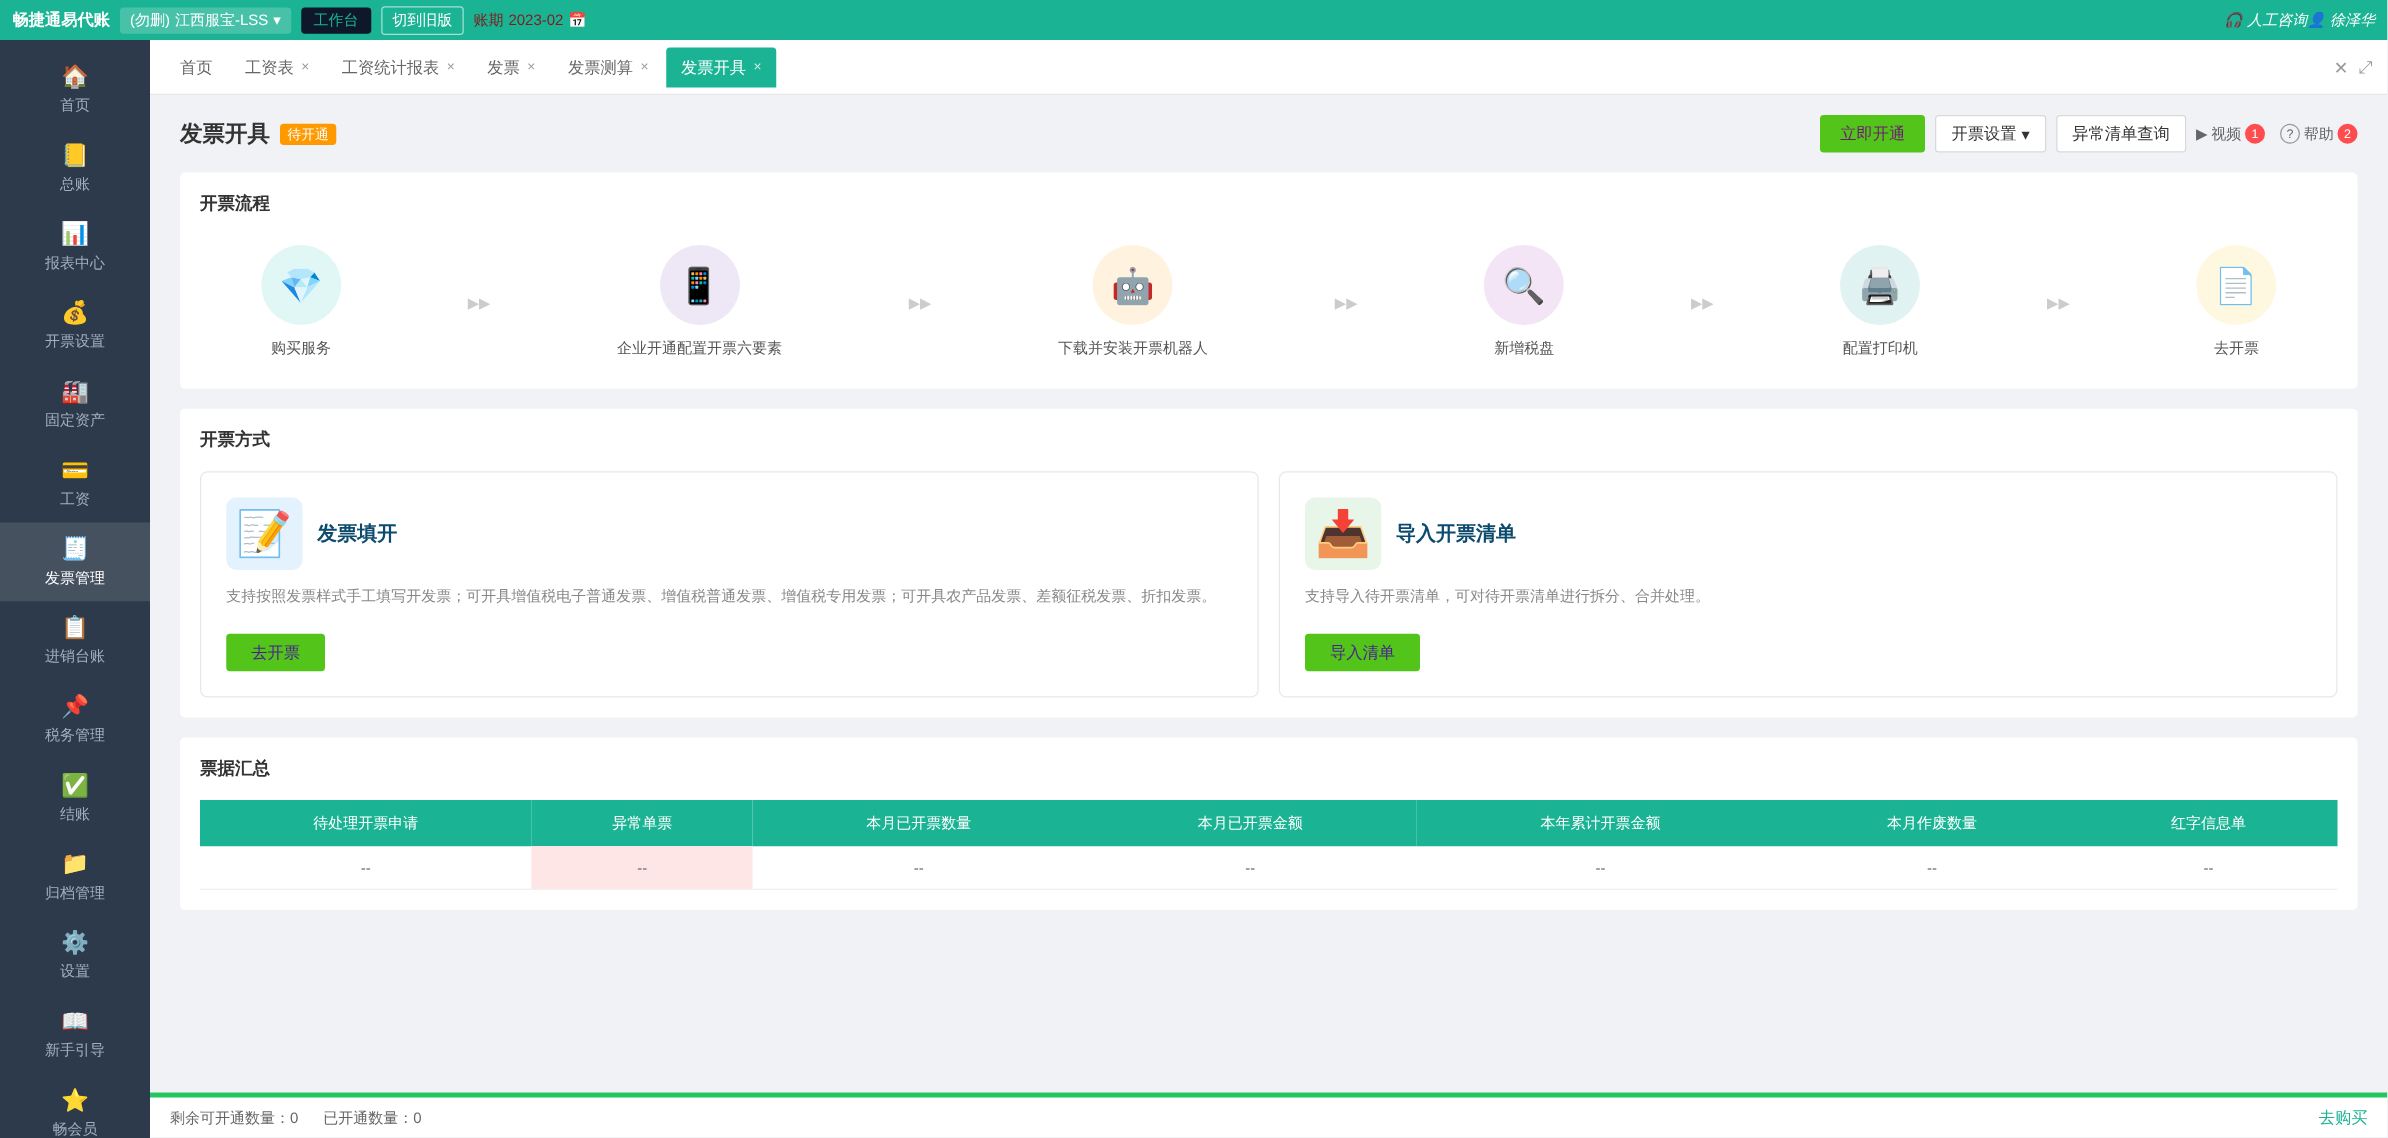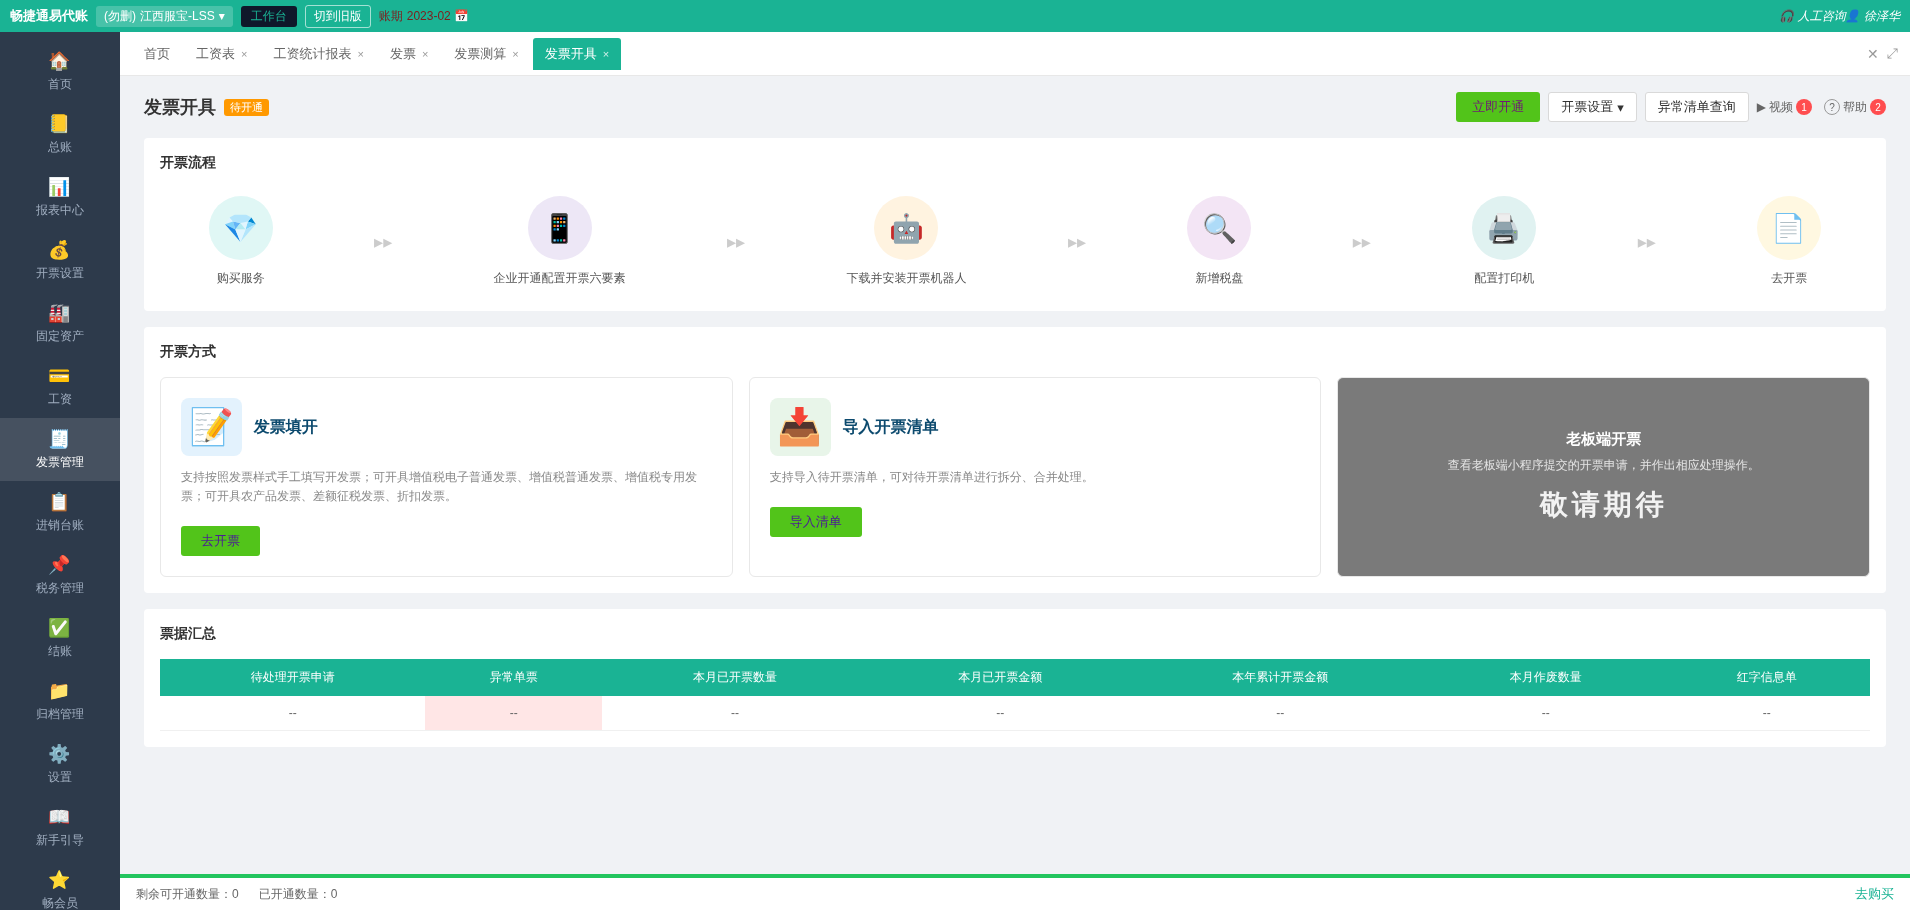--- a/index.html
+++ b/index.html
@@ -489,27 +489,20 @@
 
           <div class="method-card">
             <div class="method-card-header">
               <span class="method-card-icon" style="background:#e8f5e9; border-radius:8px; padding:8px; display:inline-block;">📥</span>
               <span class="method-card-title">导入开票清单</span>
             </div>
             <p class="method-card-desc">支持导入待开票清单，可对待开票清单进行拆分、合并处理。</p>
             <button class="method-card-btn">导入清单</button>
           </div>
 
-          <div class="old-client-card">
-            <div style="position:absolute; top:0; left:0; right:0; bottom:0; background:rgba(120,120,120,0.85); border-radius:6px; display:flex; flex-direction:column; align-items:center; justify-content:center; padding:20px;">
-              <div class="old-client-title">老板端开票</div>
-              <div class="old-client-desc">查看老板端小程序提交的开票申请，并作出相应处理操作。</div>
-              <div class="coming-soon">敬请期待</div>
-            </div>
-          </div>
 
         </div>
       </div>
 
       <div class="section">
         <div class="section-title">票据汇总</div>
         <table class="summary-table">
           <thead>
             <tr>
               <th>待处理开票申请</th>

